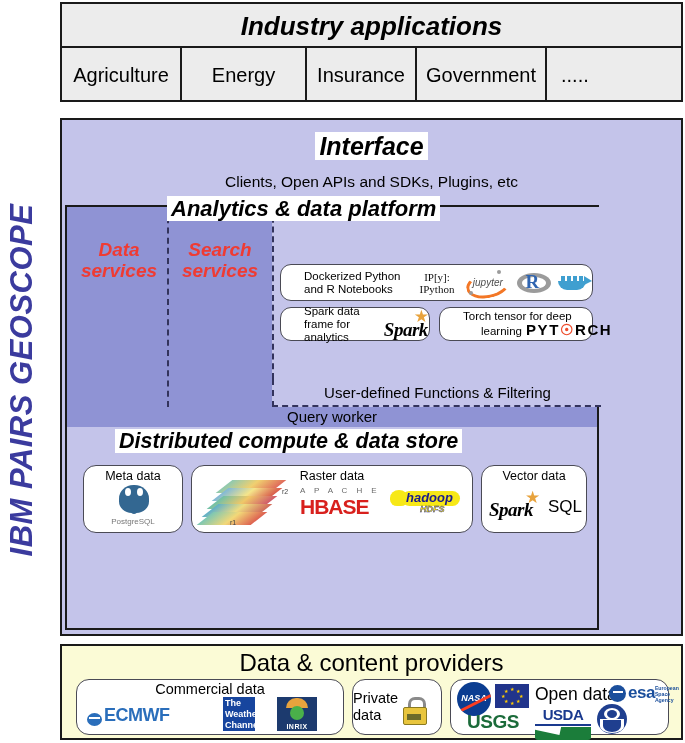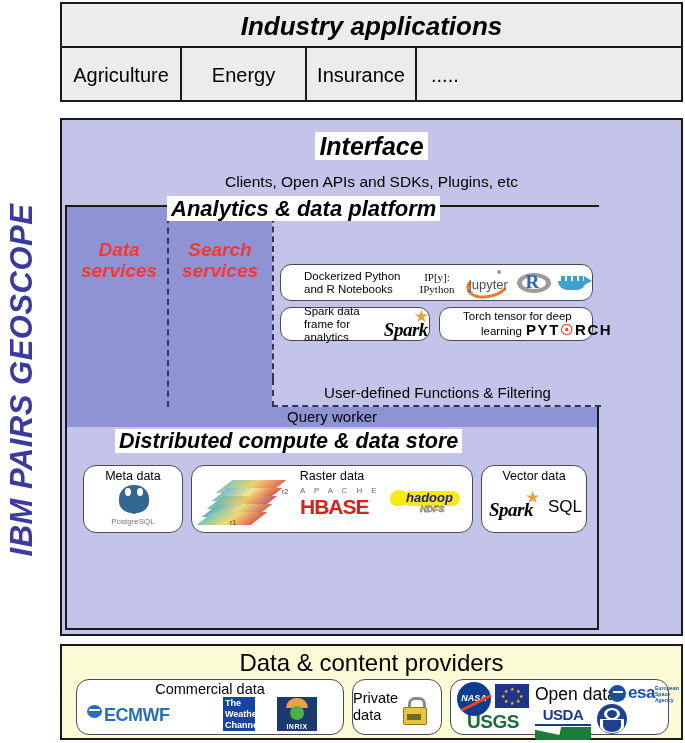--- a/index.html
+++ b/index.html
@@ -83,22 +83,22 @@
   .pbox{position:absolute;background:#fff;border:1.6px solid #4a4a55;
         border-radius:13px;box-sizing:border-box;}
   .pbox .cap{text-align:center;font-size:14.5px;}
 
   
   .jup{width:46px;height:26px;position:relative;}
   .jup .ring{position:absolute;left:3px;top:2px;width:38px;height:20px;
       border:3px solid #f37726;border-radius:50%;
       border-top-color:transparent;border-right-color:transparent;
       transform:rotate(-12deg);}
-  .jup .lab{position:absolute;left:6px;top:7px;width:34px;text-align:left;
-      font-size:13px;color:#4d4d4d;}
+  .jup .lab{position:absolute;left:6px;top:7px;width:34px;text-align:right;
+      font-size:10px;color:#4d4d4d;font-style:italic;}
   .jup .d1,.jup .d2{position:absolute;width:4px;height:4px;border-radius:50%;
       background:#9b9b9b;}
   .jup .d1{left:34px;top:0;}
   .jup .d2{left:6px;top:21px;}
 
   
   .rlogo{width:34px;height:26px;position:relative;}
   .rlogo .oval{position:absolute;left:0;top:3px;width:34px;height:20px;
       border-radius:50%;background:#9b9b9b;}
   .rlogo .oval2{position:absolute;left:5px;top:7px;width:24px;height:12px;
@@ -151,21 +151,21 @@
       font-weight:bold;font-style:italic;color:#f7e817;
       -webkit-text-stroke:0.4px #1a1a8c;}
   .hadoop .el{position:absolute;left:0;top:1px;width:18px;height:16px;
       background:#f7e817;border-radius:50% 50% 40% 40%;}
 
   
   .ptorch{font-size:15px;font-weight:bold;letter-spacing:1.6px;}
   .flame{color:#ee4c2c;}
 
   
-  .ecmwf{display:flex;align-items:flex-start;}
+  .ecmwf{display:flex;align-items:flex-end;}
   .ecmwf .sw{width:15px;height:13px;background:#2a6ebb;
       border-radius:50%;margin-right:2px;position:relative;}
   .ecmwf .sw:after{content:"";position:absolute;left:2px;top:4px;
       width:11px;height:2px;background:#fff;}
   .ecmwf .nm{font-size:18px;font-weight:bold;color:#2a6ebb;letter-spacing:-0.5px;}
 
   
   .twc{width:32px;height:34px;background:#17459e;color:#fff;
       font-size:9px;font-weight:bold;line-height:11px;padding:1px 2px;
       box-sizing:border-box;}
@@ -243,20 +243,21 @@
 <body>
 
 <div id="brand">IBM PAIRS GEOSCOPE</div>
 
 <div id="industry">
   <div id="industry-title">Industry applications</div>
   <div id="industry-row">
     <div class="cell" style="width:120px">Agriculture</div>
     <div class="cell" style="width:125px">Energy</div>
     <div class="cell" style="width:110px">Insurance</div>
+    <div class="cell" style="width:130px">Government</div>
     <div class="cell" style="flex:1;justify-content:flex-start;padding-left:14px">.....</div>
   </div>
 </div>
 
 <div id="stack">
 
   <div id="interface">
     <div id="interface-title">
       <span>Interface</span>
     </div>

